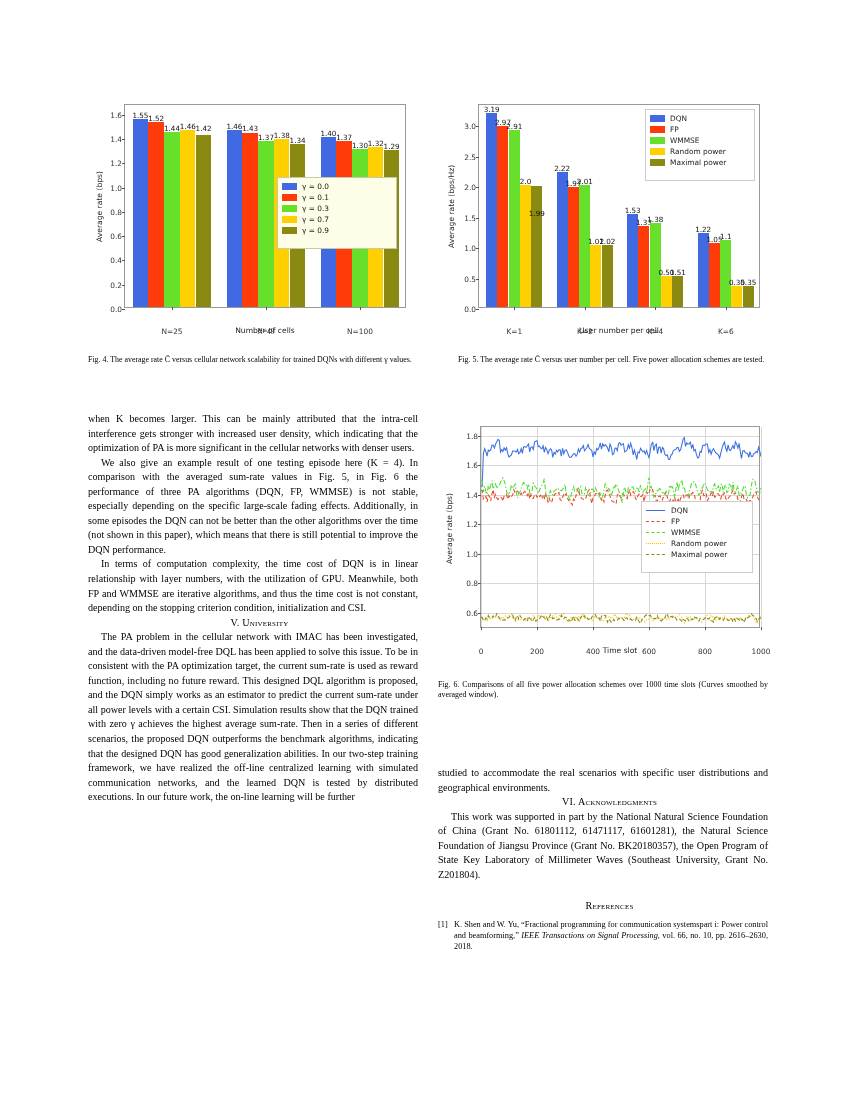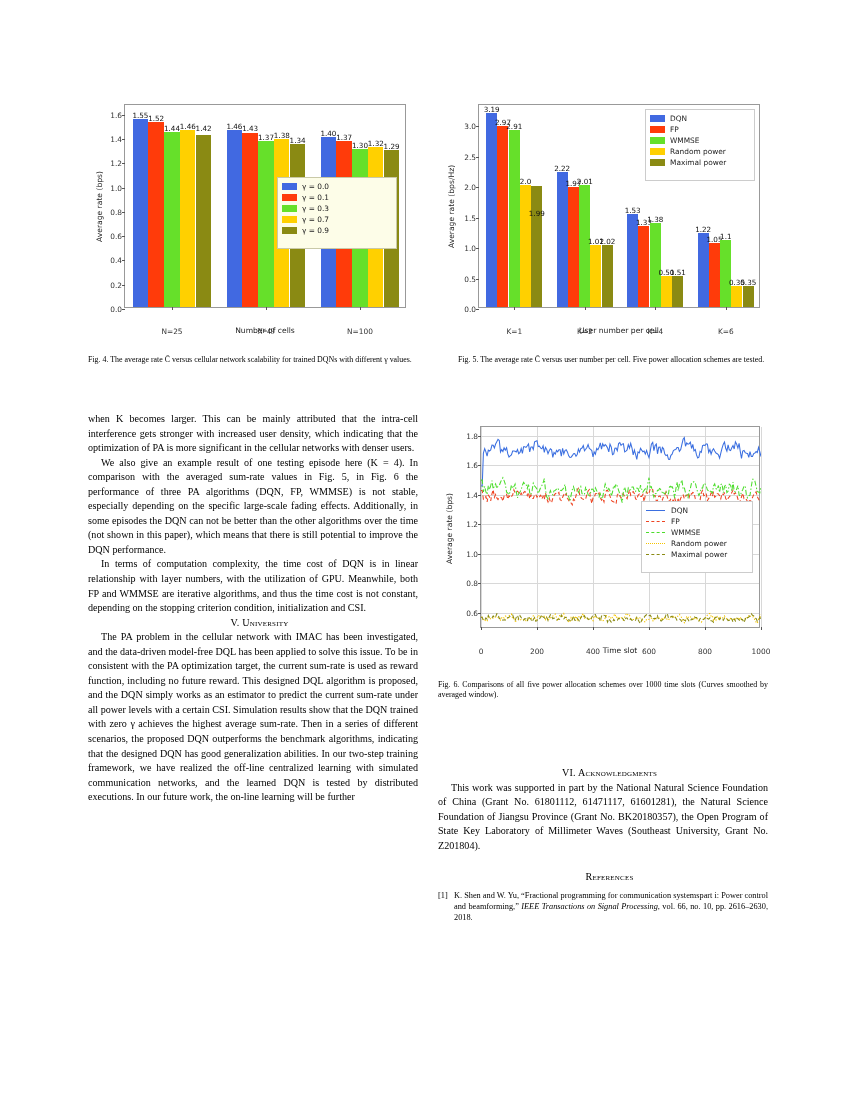--- a/index.html
+++ b/index.html
@@ -458,20 +458,21 @@
       <div class="axis-title-x" style="left:42px; top:230px; width:280px;">Time slot</div>
     </div>
   </div>
 
   <div class="caption" style="left:438px; top:680px; width:330px;">
     <span class="lbl">Fig. 6.</span>
     <span>Comparisons of all five power allocation schemes over 1000 time slots (Curves smoothed by averaged window).</span>
   </div>
 
   <div class="col" style="left:438px; top:766px;">
+    <p class="noindent">studied to accommodate the real scenarios with specific user distributions and geographical environments.</p>
     <p class="section-head">
       <span class="num">VI.</span>
       <span>Acknowledgments</span>
     </p>
     <p>This work was supported in part by the National Natural Science Foundation of China (Grant No. 61801112, 61471117, 61601281), the Natural Science Foundation of Jiangsu Province (Grant No. BK20180357), the Open Program of State Key Laboratory of Millimeter Waves (Southeast University, Grant No. Z201804).</p>
     <p class="section-head" style="margin-top:17px;">References</p>
     <div class="refs" id="refs-list">
         <div class="ref-item">
           <span class="ref-num">[1]</span>
           <span class="ref-body">K. Shen and W. Yu, “Fractional programming for communication systemspart i: Power control and beamforming,” <i class="em">IEEE Transactions on Signal Processing</i>, vol. 66, no. 10, pp. 2616–2630, 2018.</span>

